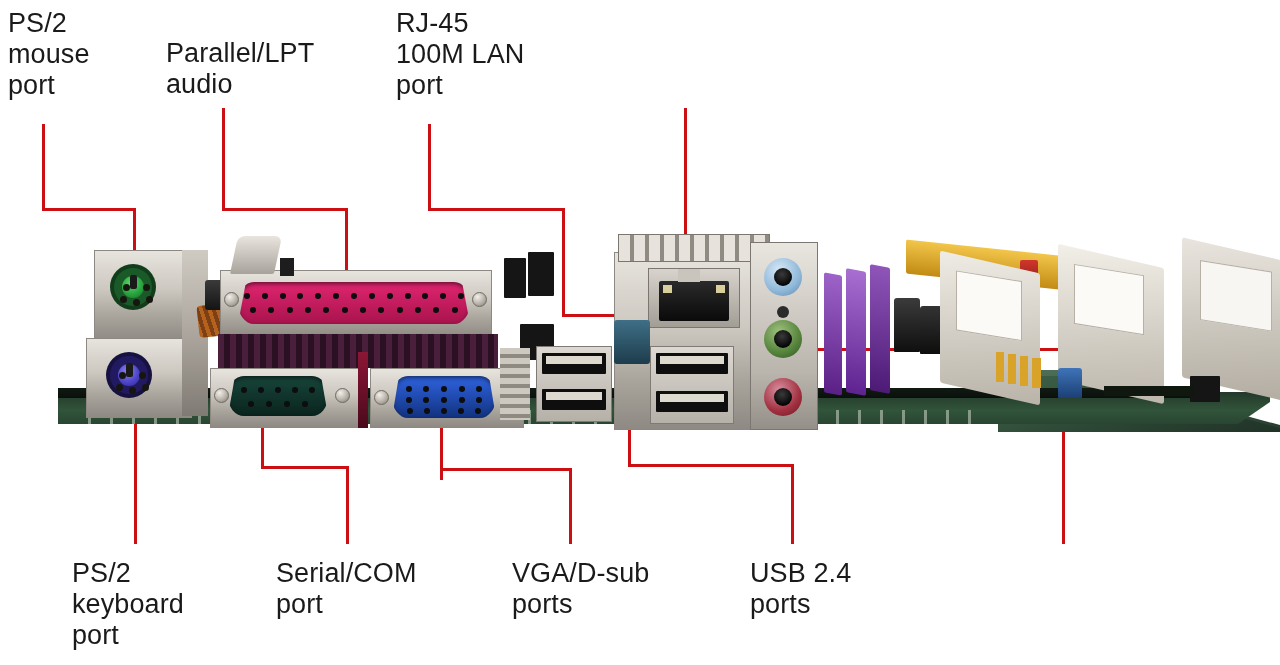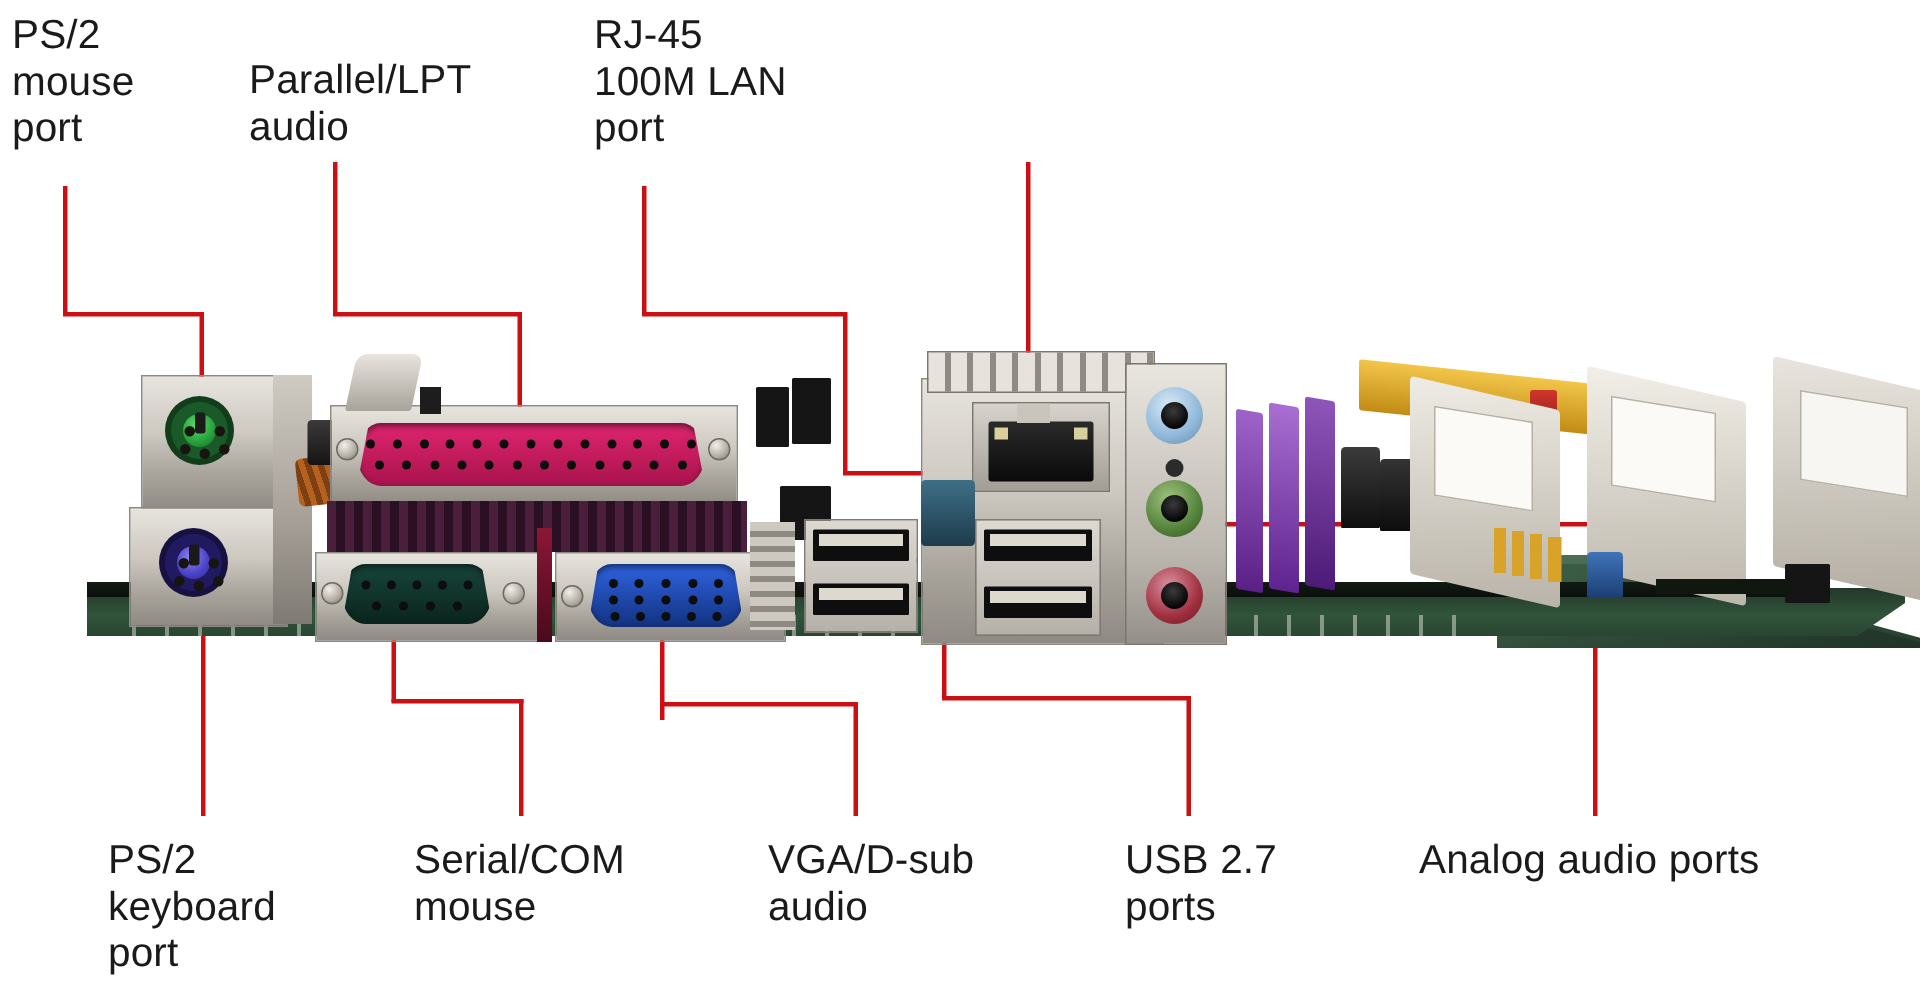--- a/index.html
+++ b/index.html
@@ -106,29 +106,28 @@
   <div class="label" style="left:396px;top:8px;">RJ-45
 100M LAN
 port</div>
 
 
   <div class="label" style="left:72px;top:558px;">PS/2
 keyboard
 port</div>
 
   <div class="label" style="left:276px;top:558px;">Serial/COM
-mouse</div>
+port</div>
 
   <div class="label" style="left:512px;top:558px;">VGA/D-sub
-audio</div>
-
-  <div class="label" style="left:750px;top:558px;">USB 2.7
 ports</div>
 
-  <div class="label" style="left:946px;top:558px;">Analog audio ports</div>
+  <div class="label" style="left:750px;top:558px;">USB 2.4
+ports</div>
+
 
   <div class="ln lnv" style="left:42px;top:124px;height:86px;"></div>
   <div class="ln lnh" style="left:42px;top:208px;width:94px;"></div>
   <div class="ln lnv" style="left:133px;top:208px;height:100px;"></div>
 
   <div class="ln lnv" style="left:222px;top:108px;height:102px;"></div>
   <div class="ln lnh" style="left:222px;top:208px;width:126px;"></div>
   <div class="ln lnv" style="left:345px;top:208px;height:104px;"></div>
 
   <div class="ln lnv" style="left:428px;top:124px;height:86px;"></div>

